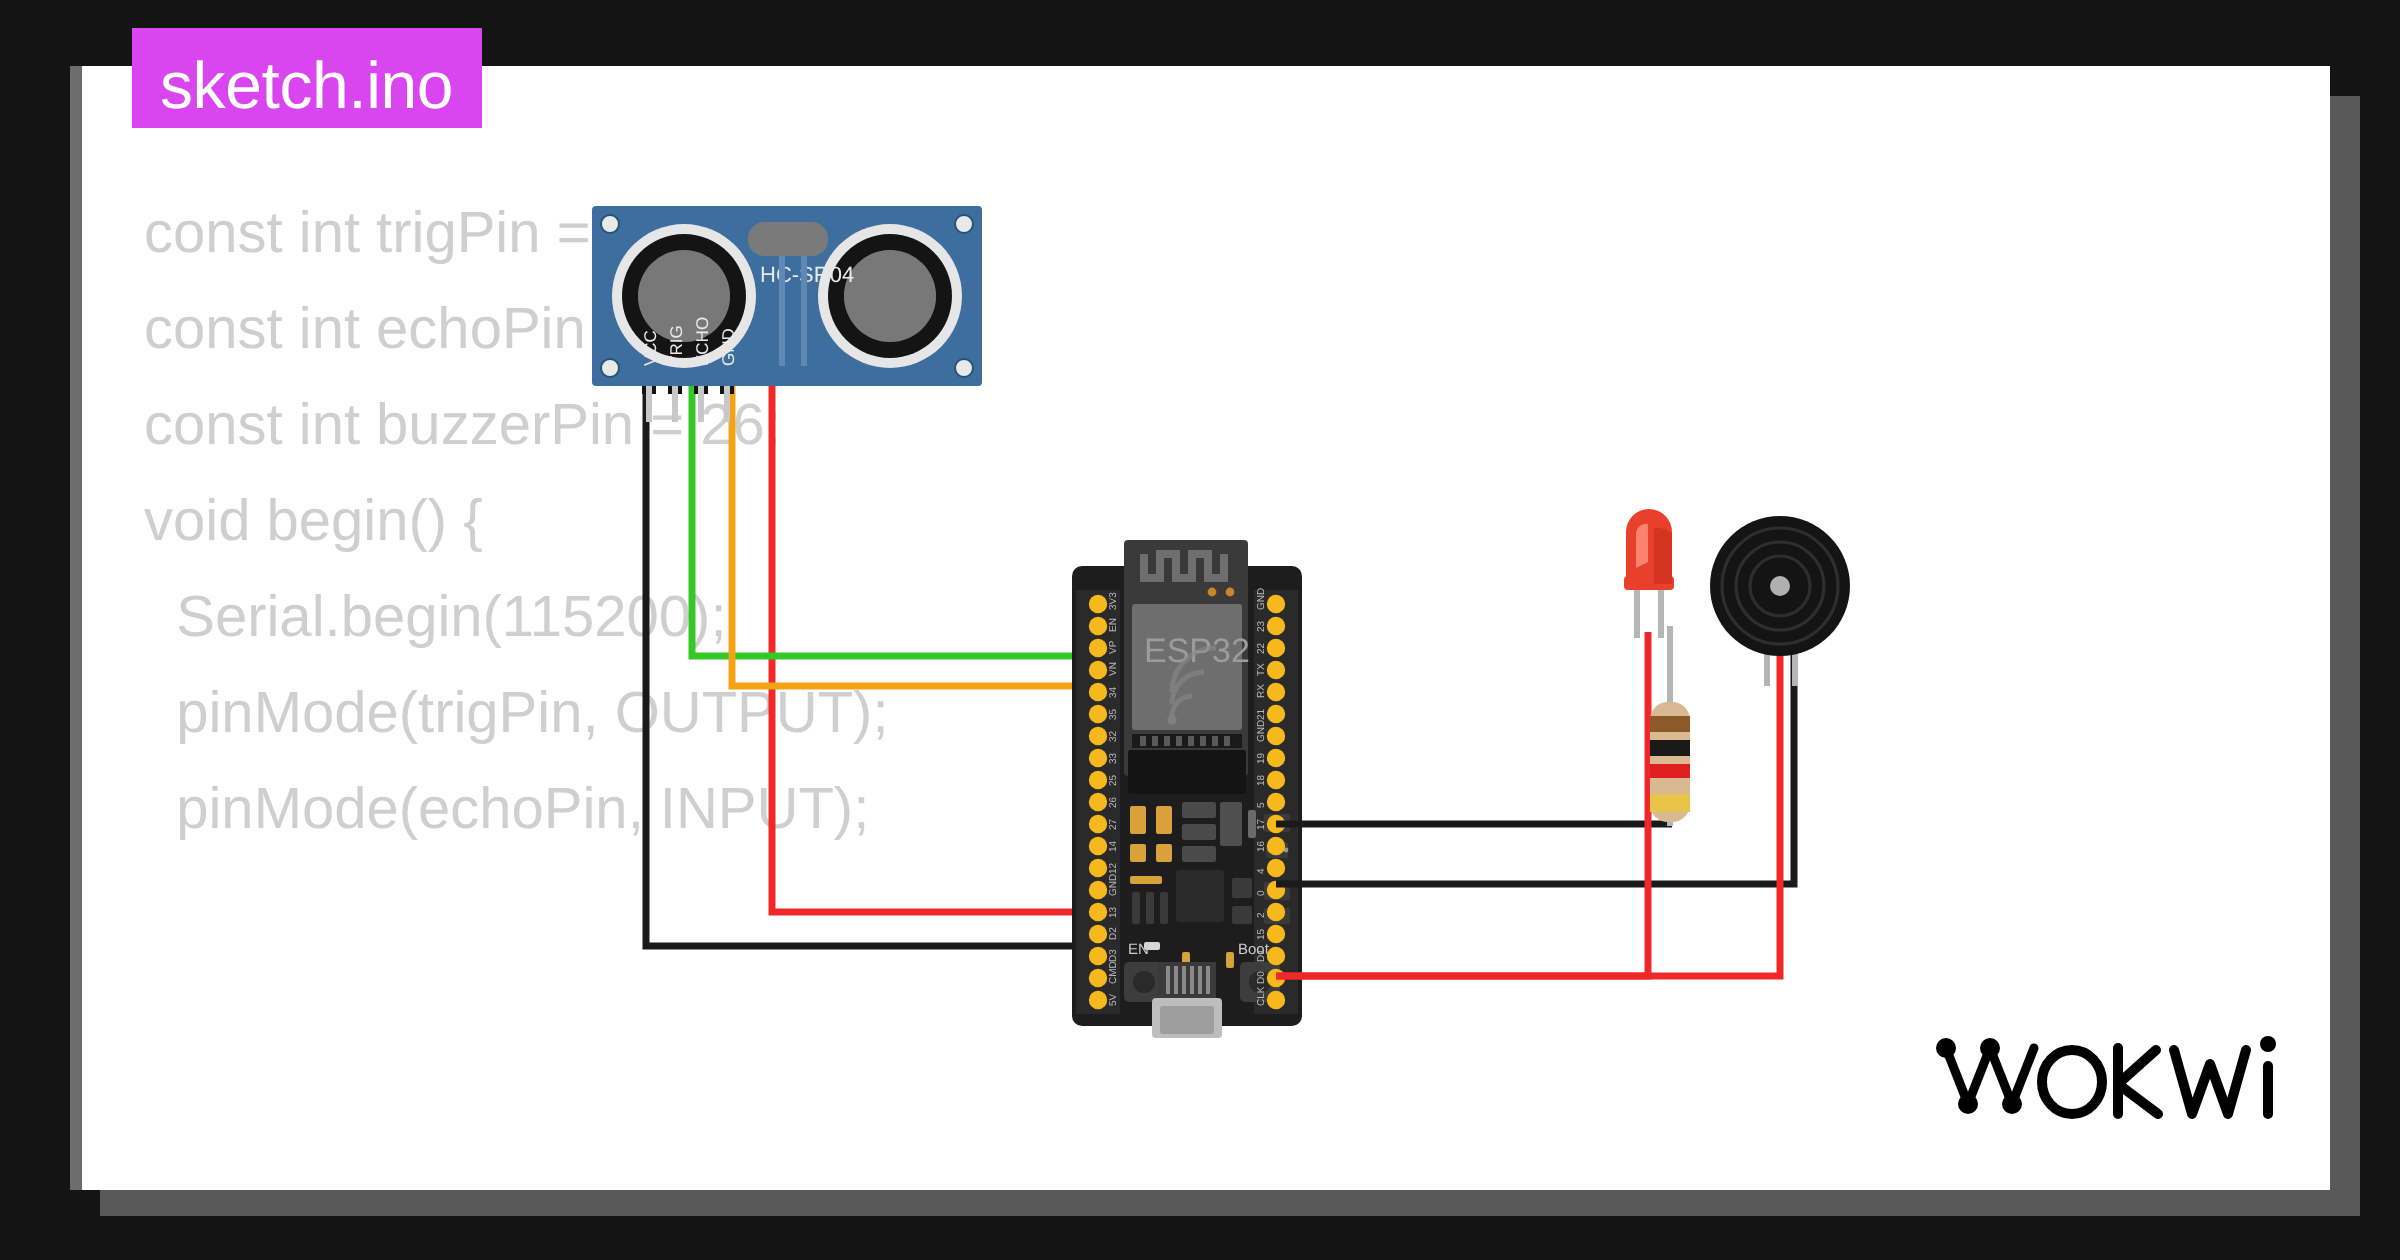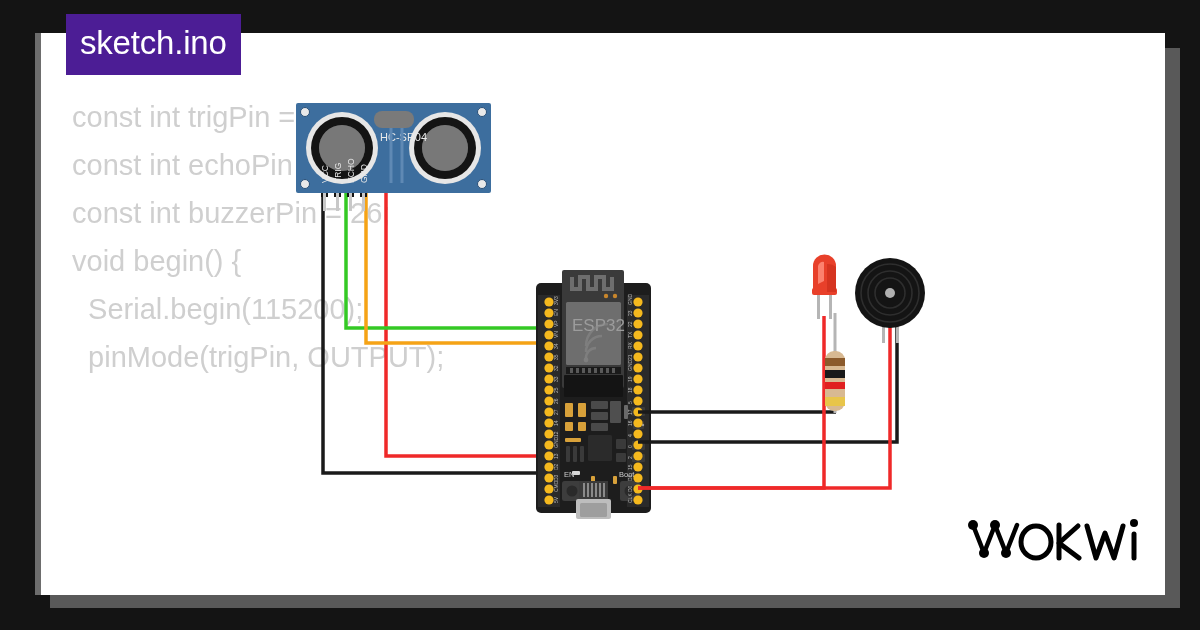--- a/index.html
+++ b/index.html
@@ -26,25 +26,25 @@
     left: 35px; top: 33px;
     width: 1130px; height: 562px;
     background: #ffffff;
     border-left: 6px solid #6d6d6d;
     overflow: hidden;
   }
   
   #file-tab {
     position: absolute;
     left: 66px; top: 14px;
-    background: #4c1d95;
+    background: #d946ef;
     color: #ffffff;
     font-size: 33px;
     line-height: 1;
-    padding: 12px 14px 16px 14px;
+    padding: 12px 14px 5px 14px;
     letter-spacing: -0.2px;
     z-index: 40;
     font-family: "Liberation Sans", sans-serif;
   }
   
   #code-layer {
     position: absolute;
     left: 31px; top: 60px;
     width: 560px;
     z-index: 5;
@@ -81,20 +81,21 @@
   <div id="canvas-panel">
 
     <div id="code-layer">
       <div class="code-line">const int trigPin = 32;</div>
       <div class="code-line">const int echoPin = 35;</div>
       <div class="code-line">const int buzzerPin = 26;</div>
       <div class="code-line"></div>
       <div class="code-line">void begin() {</div>
       <div class="code-line">  Serial.begin(115200);</div>
       <div class="code-line">  pinMode(trigPin, OUTPUT);</div>
+      <div class="code-line">  pinMode(echoPin, INPUT);</div>
     </div>
 
     <svg id="diagram" viewBox="0 0 1130 562">
 
       <g fill="none" stroke-linecap="butt">
 
         <path d="M 282,155 L 282,440 L 497,440" stroke="#1a1a1a" stroke-width="3.5"></path>
 
         <path d="M 345,155 L 345,423 L 497,423" stroke="#ef2929" stroke-width="3.5"></path>
 

